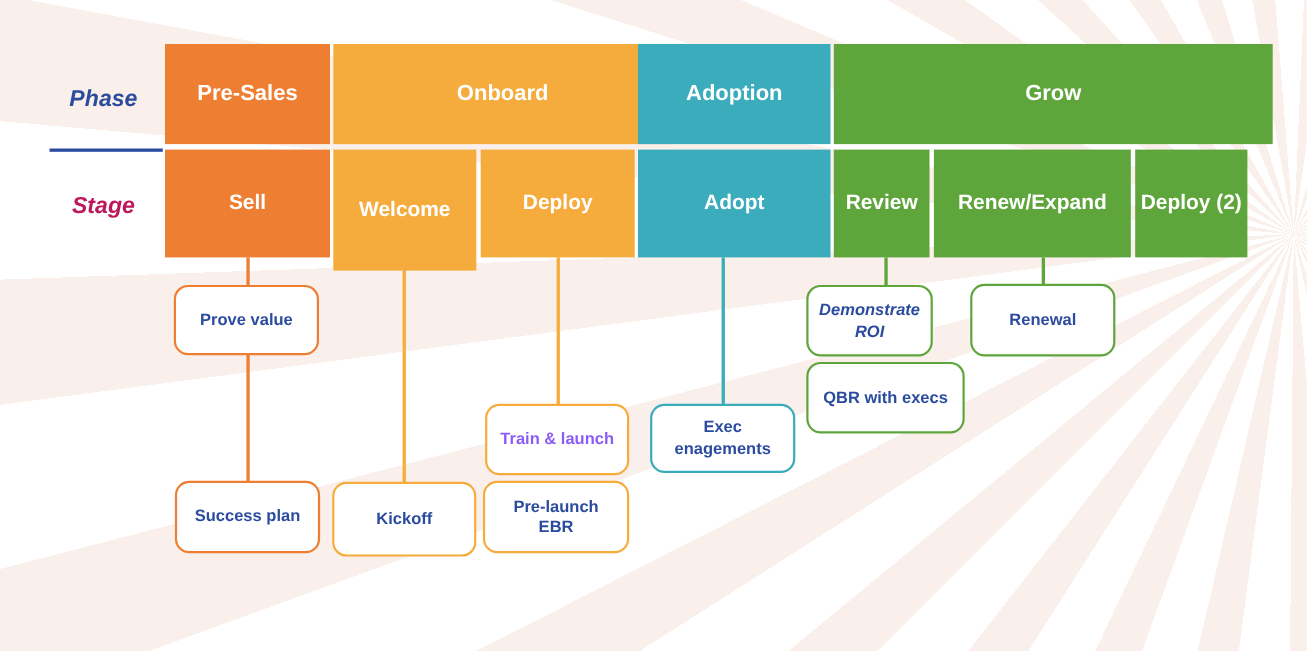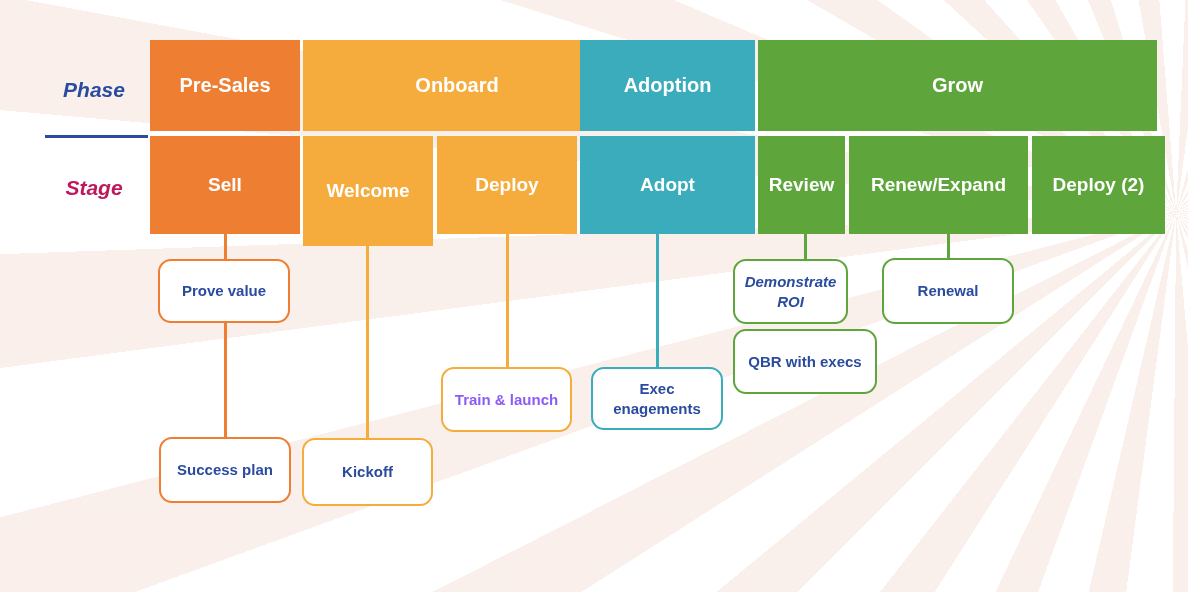--- a/index.html
+++ b/index.html
@@ -35,21 +35,21 @@
   .c-onboard  {left:303px;top:40px;width:308px;height:91px;}
   .c-adoption {left:580px;top:40px;width:175px;height:91px;}
   .c-grow     {left:758px;top:40px;width:399px;height:91px;}
   
   .c-sell     {left:150px;top:136px;width:150px;height:98px;}
   .c-welcome  {left:303px;top:136px;width:130px;height:110px;}
   .c-deploy   {left:437px;top:136px;width:140px;height:98px;}
   .c-adopt    {left:580px;top:136px;width:175px;height:98px;}
   .c-review   {left:758px;top:136px;width:87px;height:98px;}
   .c-renew    {left:849px;top:136px;width:179px;height:98px;}
-  .c-deploy2  {left:1032px;top:136px;width:133px;height:98px;}
+  .c-deploy2  {left:1032px;top:136px;width:102px;height:98px;}
   
   .vline{position:absolute;width:3px;}
   .l-sell1   {left:224px;top:234px;height:26px;}
   .l-sell2   {left:224px;top:322px;height:116px;}
   .l-welcome {left:366px;top:234px;height:205px;}
   .l-deploy  {left:506px;top:234px;height:134px;}
   .l-adopt   {left:656px;top:234px;height:134px;}
   .l-review  {left:804px;top:234px;height:26px;}
   .l-renew   {left:947px;top:234px;height:25px;}
   
@@ -97,17 +97,18 @@
   <div class="vline l-welcome" style="background-color: rgb(245, 172, 61);"></div>
   <div class="vline l-deploy" style="background-color: rgb(245, 172, 61);"></div>
   <div class="vline l-adopt" style="background-color: rgb(58, 172, 188);"></div>
   <div class="vline l-review" style="background-color: rgb(94, 165, 60);"></div>
   <div class="vline l-renew" style="background-color: rgb(94, 165, 60);"></div>
 
   <div class="abox b-prove" style="border-color: rgb(238, 126, 50); color: rgb(42, 75, 158);">Prove value</div>
   <div class="abox b-success" style="border-color: rgb(238, 126, 50); color: rgb(42, 75, 158);">Success plan</div>
   <div class="abox b-kickoff" style="border-color: rgb(245, 172, 61); color: rgb(42, 75, 158);">Kickoff</div>
   <div class="abox b-train" style="border-color: rgb(245, 172, 61); color: #8b5cf6;">Train &amp; launch</div>
+  <div class="abox b-prelaunch" style="border-color: rgb(245, 172, 61); color: rgb(42, 75, 158);">Pre-launch EBR</div>
   <div class="abox b-exec" style="border-color: rgb(58, 172, 188); color: rgb(42, 75, 158);">Exec enagements</div>
   <div class="abox b-roi" style="border-color: rgb(94, 165, 60); color: rgb(42, 75, 158);">Demonstrate ROI</div>
   <div class="abox b-qbr" style="border-color: rgb(94, 165, 60); color: rgb(42, 75, 158);">QBR with execs</div>
   <div class="abox b-renewal" style="border-color: rgb(94, 165, 60); color: rgb(42, 75, 158);">Renewal</div>
 </div>
 
 </body></html>

